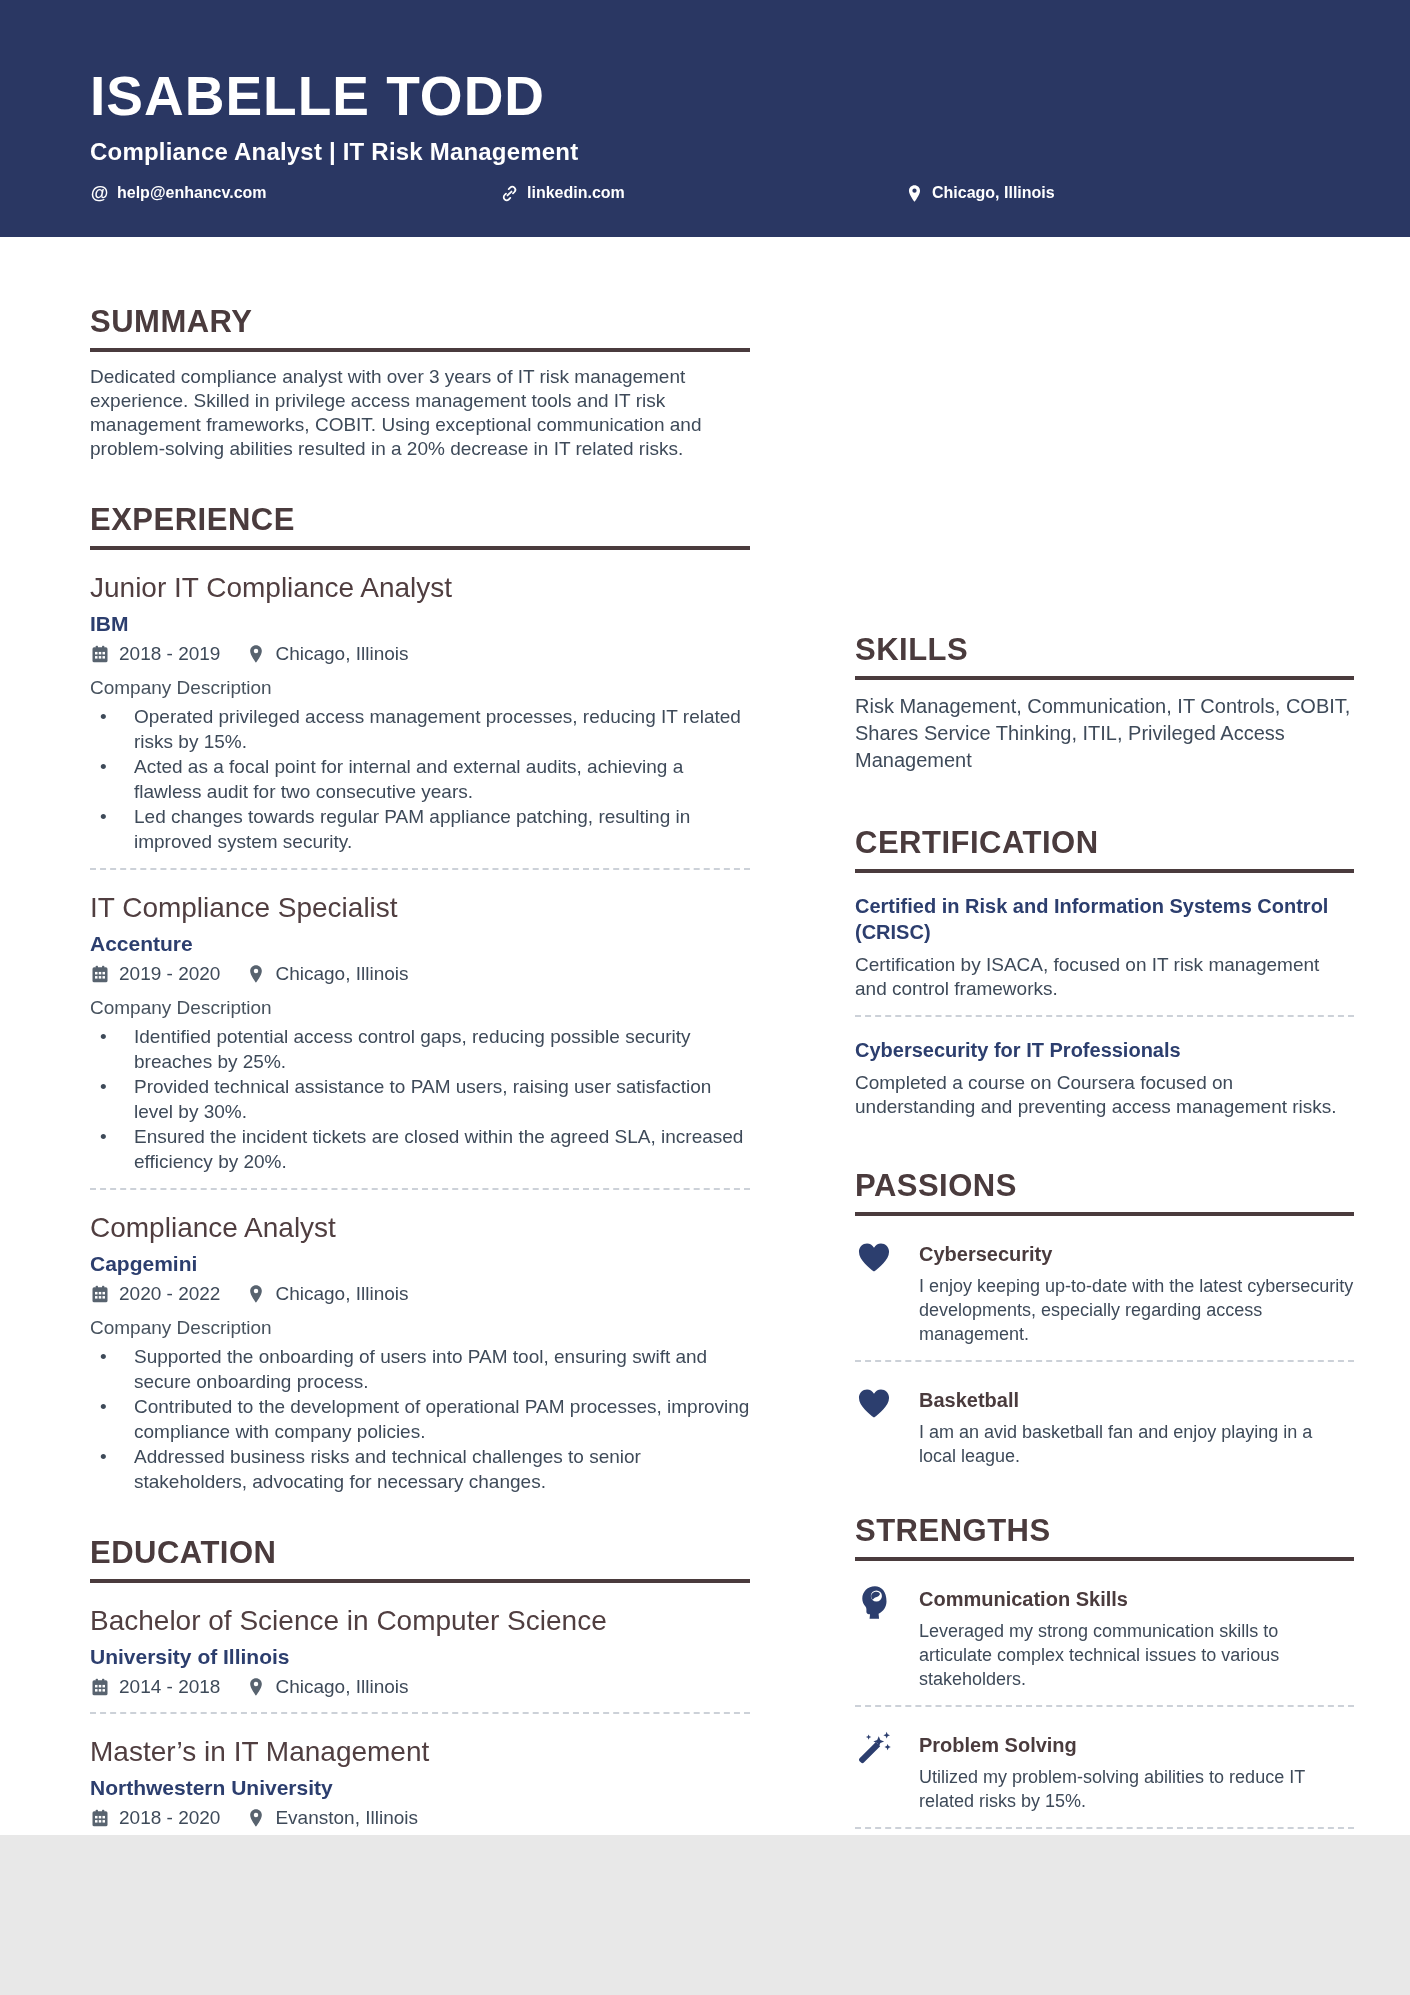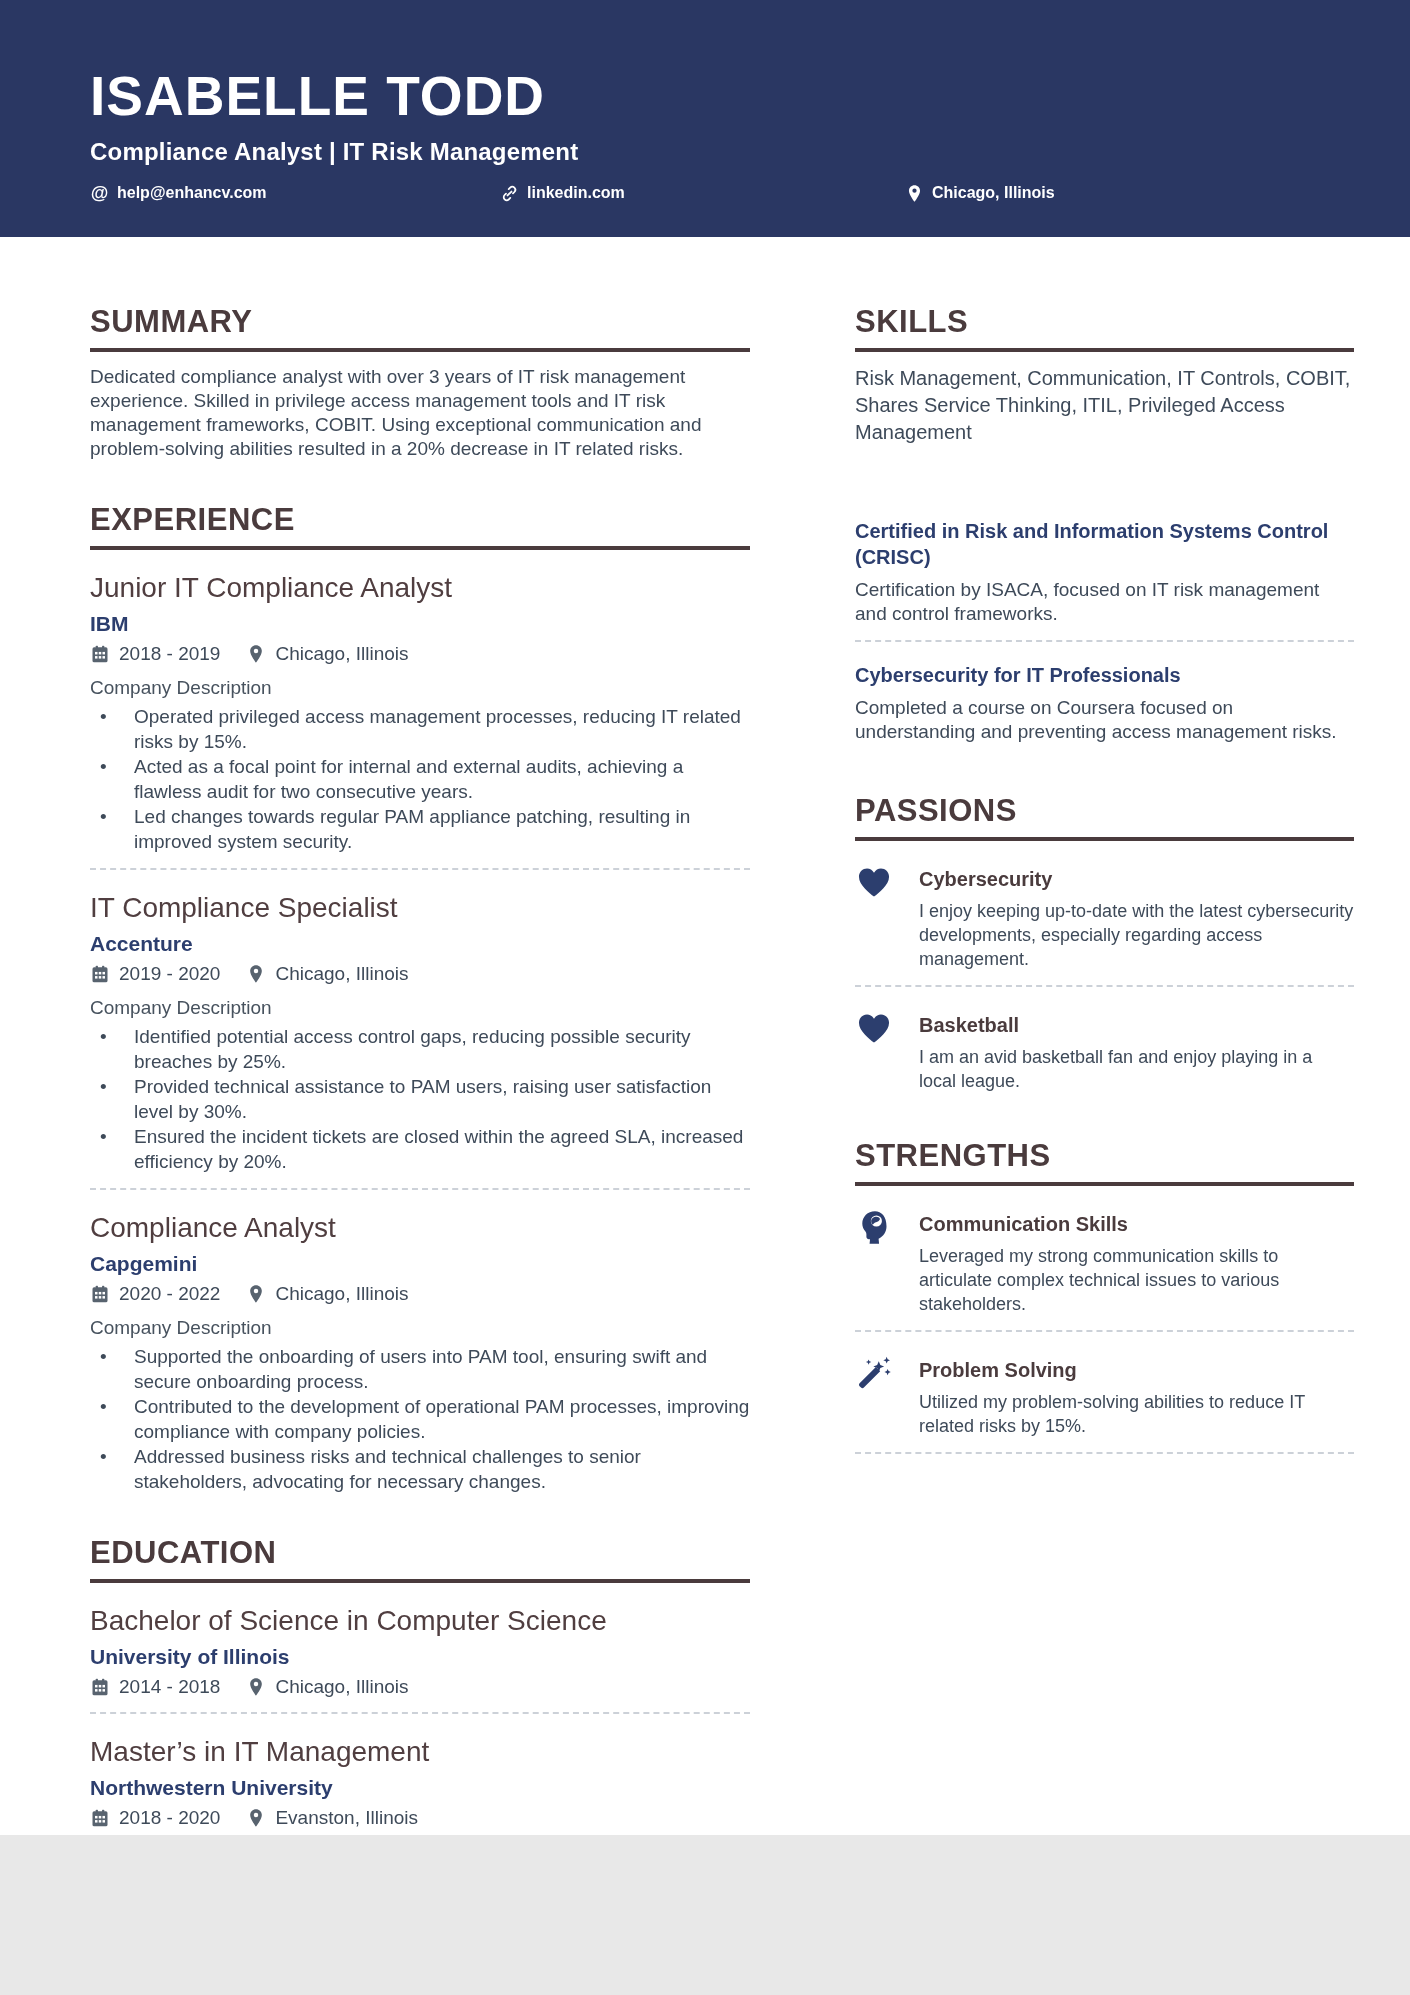--- a/index.html
+++ b/index.html
@@ -19,21 +19,21 @@
   .contacts { position: relative; margin-top: 18px; height: 24px; font-size: 16px; font-weight: 700; }
   .contact { position: absolute; top: 0; display: flex; align-items: center; gap: 8px; white-space: nowrap; }
   .contact.c0 { left: 0; }
   .contact.c1 { left: 410px; }
   .contact.c2 { left: 815px; }
   .contact .ic { display: inline-flex; width: 19px; height: 19px; align-items: center; justify-content: center; color: #fff; }
   .contact .ic svg { width: 19px; height: 19px; }
   .at-glyph { font-size: 18px; font-weight: 700; line-height: 1; }
 
   
-  .columns { display: flex; padding: 68px 56px 0 90px; }
+  .columns { display: flex; padding: 68px 56px 0 90px; align-items: flex-end; }
   .col-left { width: 660px; flex: none; }
   .gutter { width: 105px; flex: none; }
   .col-right { flex: 1; min-width: 0; }
 
   .section-heading {
     font-size: 31px; font-weight: 700; color: #4a3b3d; letter-spacing: 0.5px;
     padding-bottom: 9px; border-bottom: 4px solid #4a3b3d; line-height: 1.1;
   }
   .section { margin-bottom: 0; }
   .section + .section { margin-top: 42px; }
@@ -352,20 +352,21 @@
     <div class="gutter"></div>
 
     <div class="col-right">
 
       <div class="section">
         <div class="section-heading">SKILLS</div>
         <div class="skills-text">Risk Management, Communication, IT Controls, COBIT, Shares Service Thinking, ITIL, Privileged Access Management</div>
       </div>
 
       <div class="section" style="margin-top:52px;">
+        <div class="section-heading">CERTIFICATION</div>
 
         <div class="cert-item">
           <div class="cert-title">Certified in Risk and Information Systems Control (CRISC)</div>
           <div class="cert-desc">Certification by ISACA, focused on IT risk management and control frameworks.</div>
           <div class="sep"></div>
         </div>
 
         <div class="cert-item">
           <div class="cert-title">Cybersecurity for IT Professionals</div>
           <div class="cert-desc">Completed a course on Coursera focused on understanding and preventing access management risks.</div>

